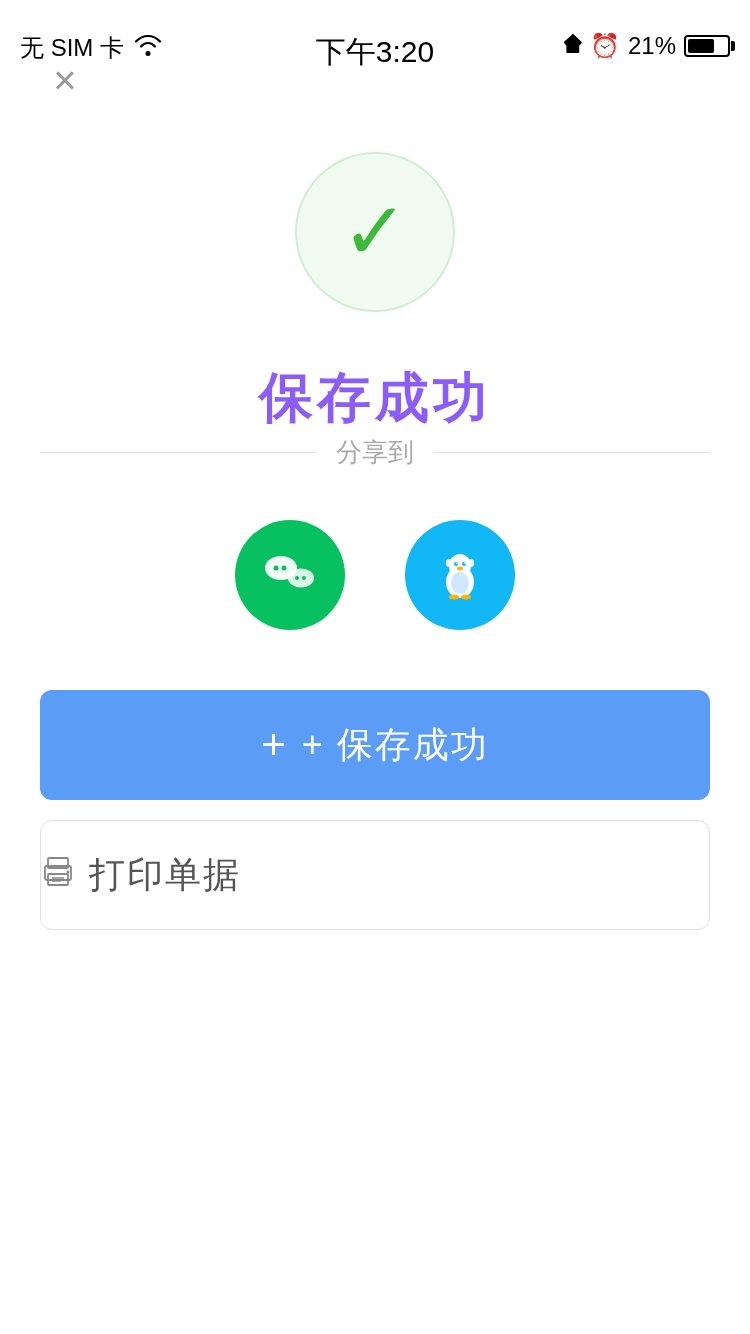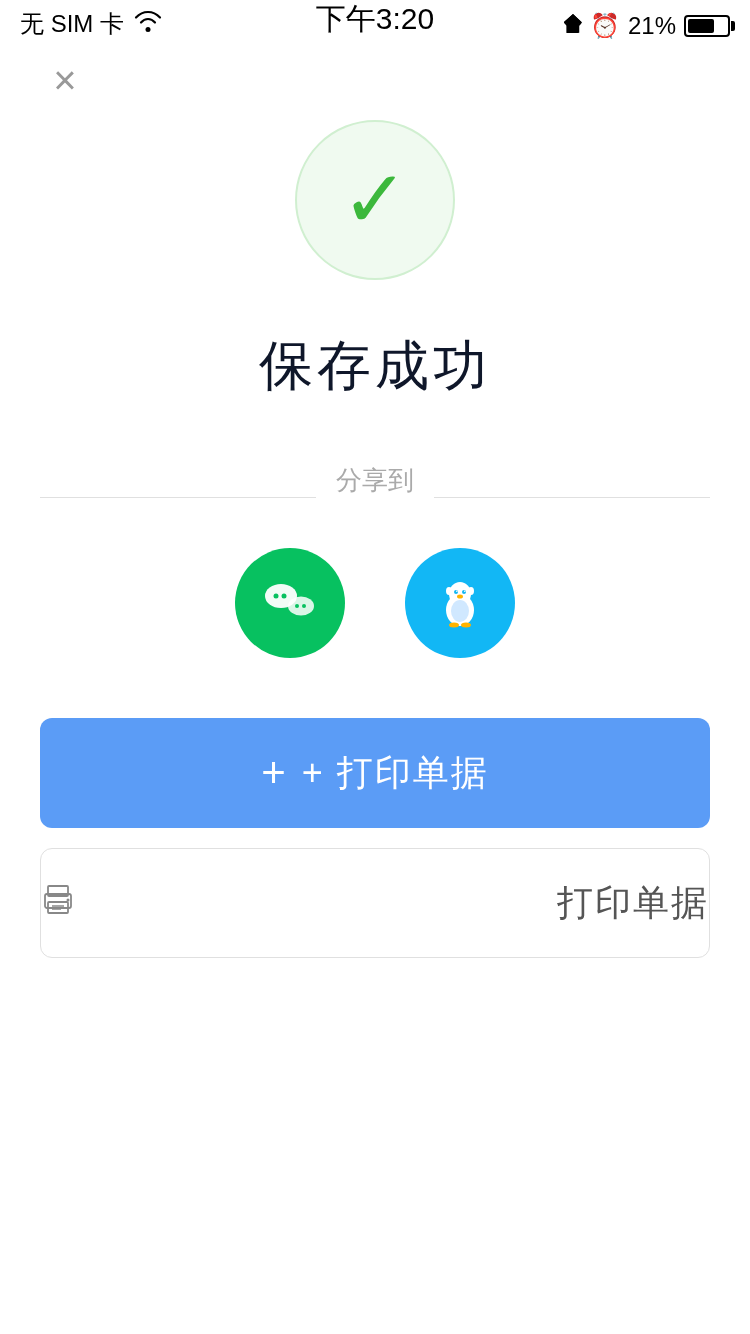--- a/index.html
+++ b/index.html
@@ -17,26 +17,27 @@
       position: relative;
       overflow-x: hidden;
     }
 
     
     .status-bar {
       width: 100%;
       height: 40px;
       background: #ffffff;
       display: flex;
-      align-items: flex-end;
+      align-items: flex-start;
       justify-content: space-between;
       padding: 0 20px;
       font-size: 26px;
       font-weight: 500;
       color: #000;
+      margin-top: 32px;
     }
 
     .status-left {
       display: flex;
       align-items: center;
       gap: 10px;
       font-size: 24px;
     }
 
     .status-center {
@@ -126,36 +127,35 @@
 
     .checkmark {
       font-size: 80px;
       color: #3cb83c;
       line-height: 1;
     }
 
     
     .success-title {
       font-size: 54px;
-      font-weight: 400;
-      color: #0f172a;
-      margin-bottom: 60px;
+      font-weight: 700;
+      color: #8b5cf6;
       letter-spacing: 4px;
     }
 
     
     .share-section {
       width: 100%;
       padding: 0 40px;
       margin-bottom: 60px;
     }
 
     .share-divider {
       display: flex;
-      align-items: flex-end;
+      align-items: center;
       gap: 20px;
       margin-bottom: 50px;
     }
 
     .divider-line {
       flex: 1;
       height: 1px;
       background: #e0e0e0;
     }
 
@@ -228,21 +228,21 @@
     }
 
     .btn-secondary {
       width: 100%;
       height: 110px;
       background: #ffffff;
       border: 1px solid #e0e0e0;
       border-radius: 12px;
       display: flex;
       align-items: center;
-      justify-content: space-between;
+      justify-content: flex-start;
       gap: 14px;
       cursor: pointer;
       font-size: 36px;
       color: #555555;
       font-weight: 400;
       letter-spacing: 2px;
     }
 
     .btn-icon {
       font-size: 34px;
@@ -334,21 +334,21 @@
           <ellipse cx="42" cy="19" rx="3" ry="4" fill="white"></ellipse>
         </svg>
       </div>
     </div>
   </div>
 
   <div class="action-buttons">
 
     <button class="btn-primary">
       <span class="btn-plus">+</span>
-      <span>+ 打印单据</span>
+      <span>+ 保存成功</span>
     </button>
 
     <button class="btn-secondary">
       <span class="btn-icon">
         <svg width="34" height="34" viewBox="0 0 34 34" fill="none">
           <rect x="7" y="4" width="20" height="10" rx="1" stroke="#888" stroke-width="1.8"></rect>
           <rect x="7" y="20" width="20" height="11" rx="1" stroke="#888" stroke-width="1.8"></rect>
           <rect x="4" y="12" width="26" height="14" rx="2" stroke="#888" stroke-width="1.8"></rect>
           <circle cx="27" cy="18" r="1.5" fill="#888"></circle>
           <line x1="11" y1="24" x2="23" y2="24" stroke="#888" stroke-width="1.5"></line>

